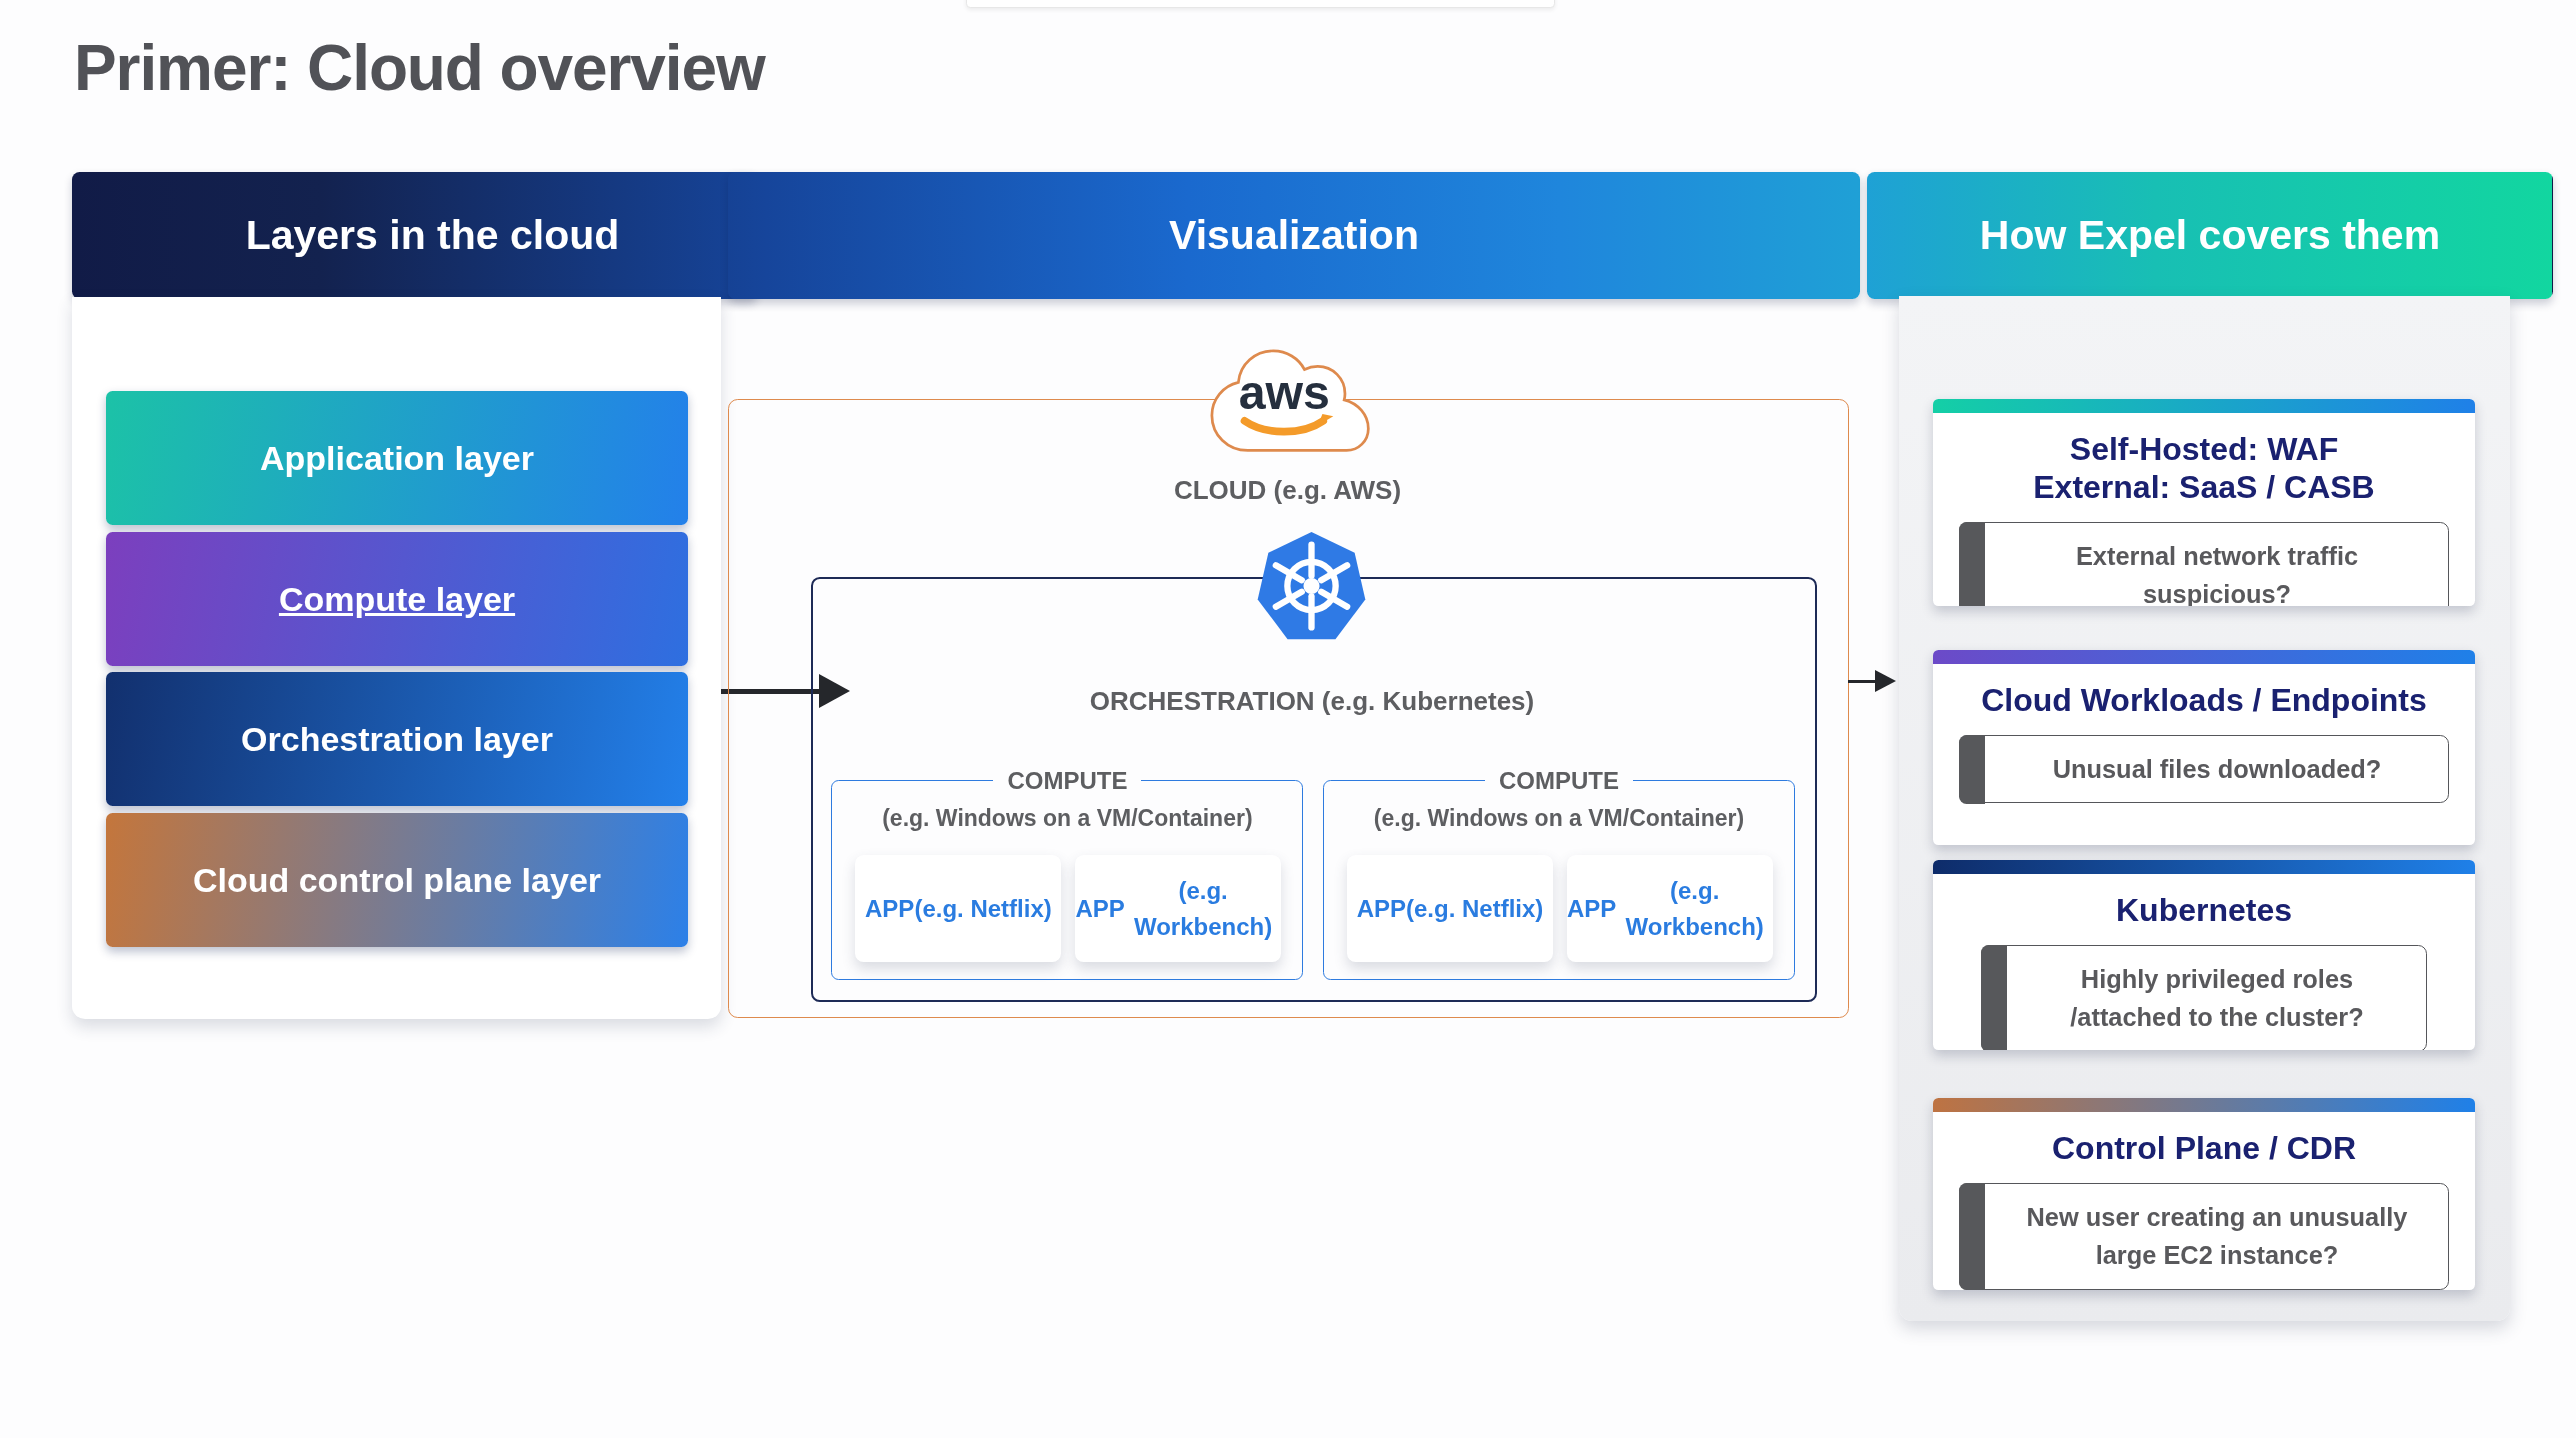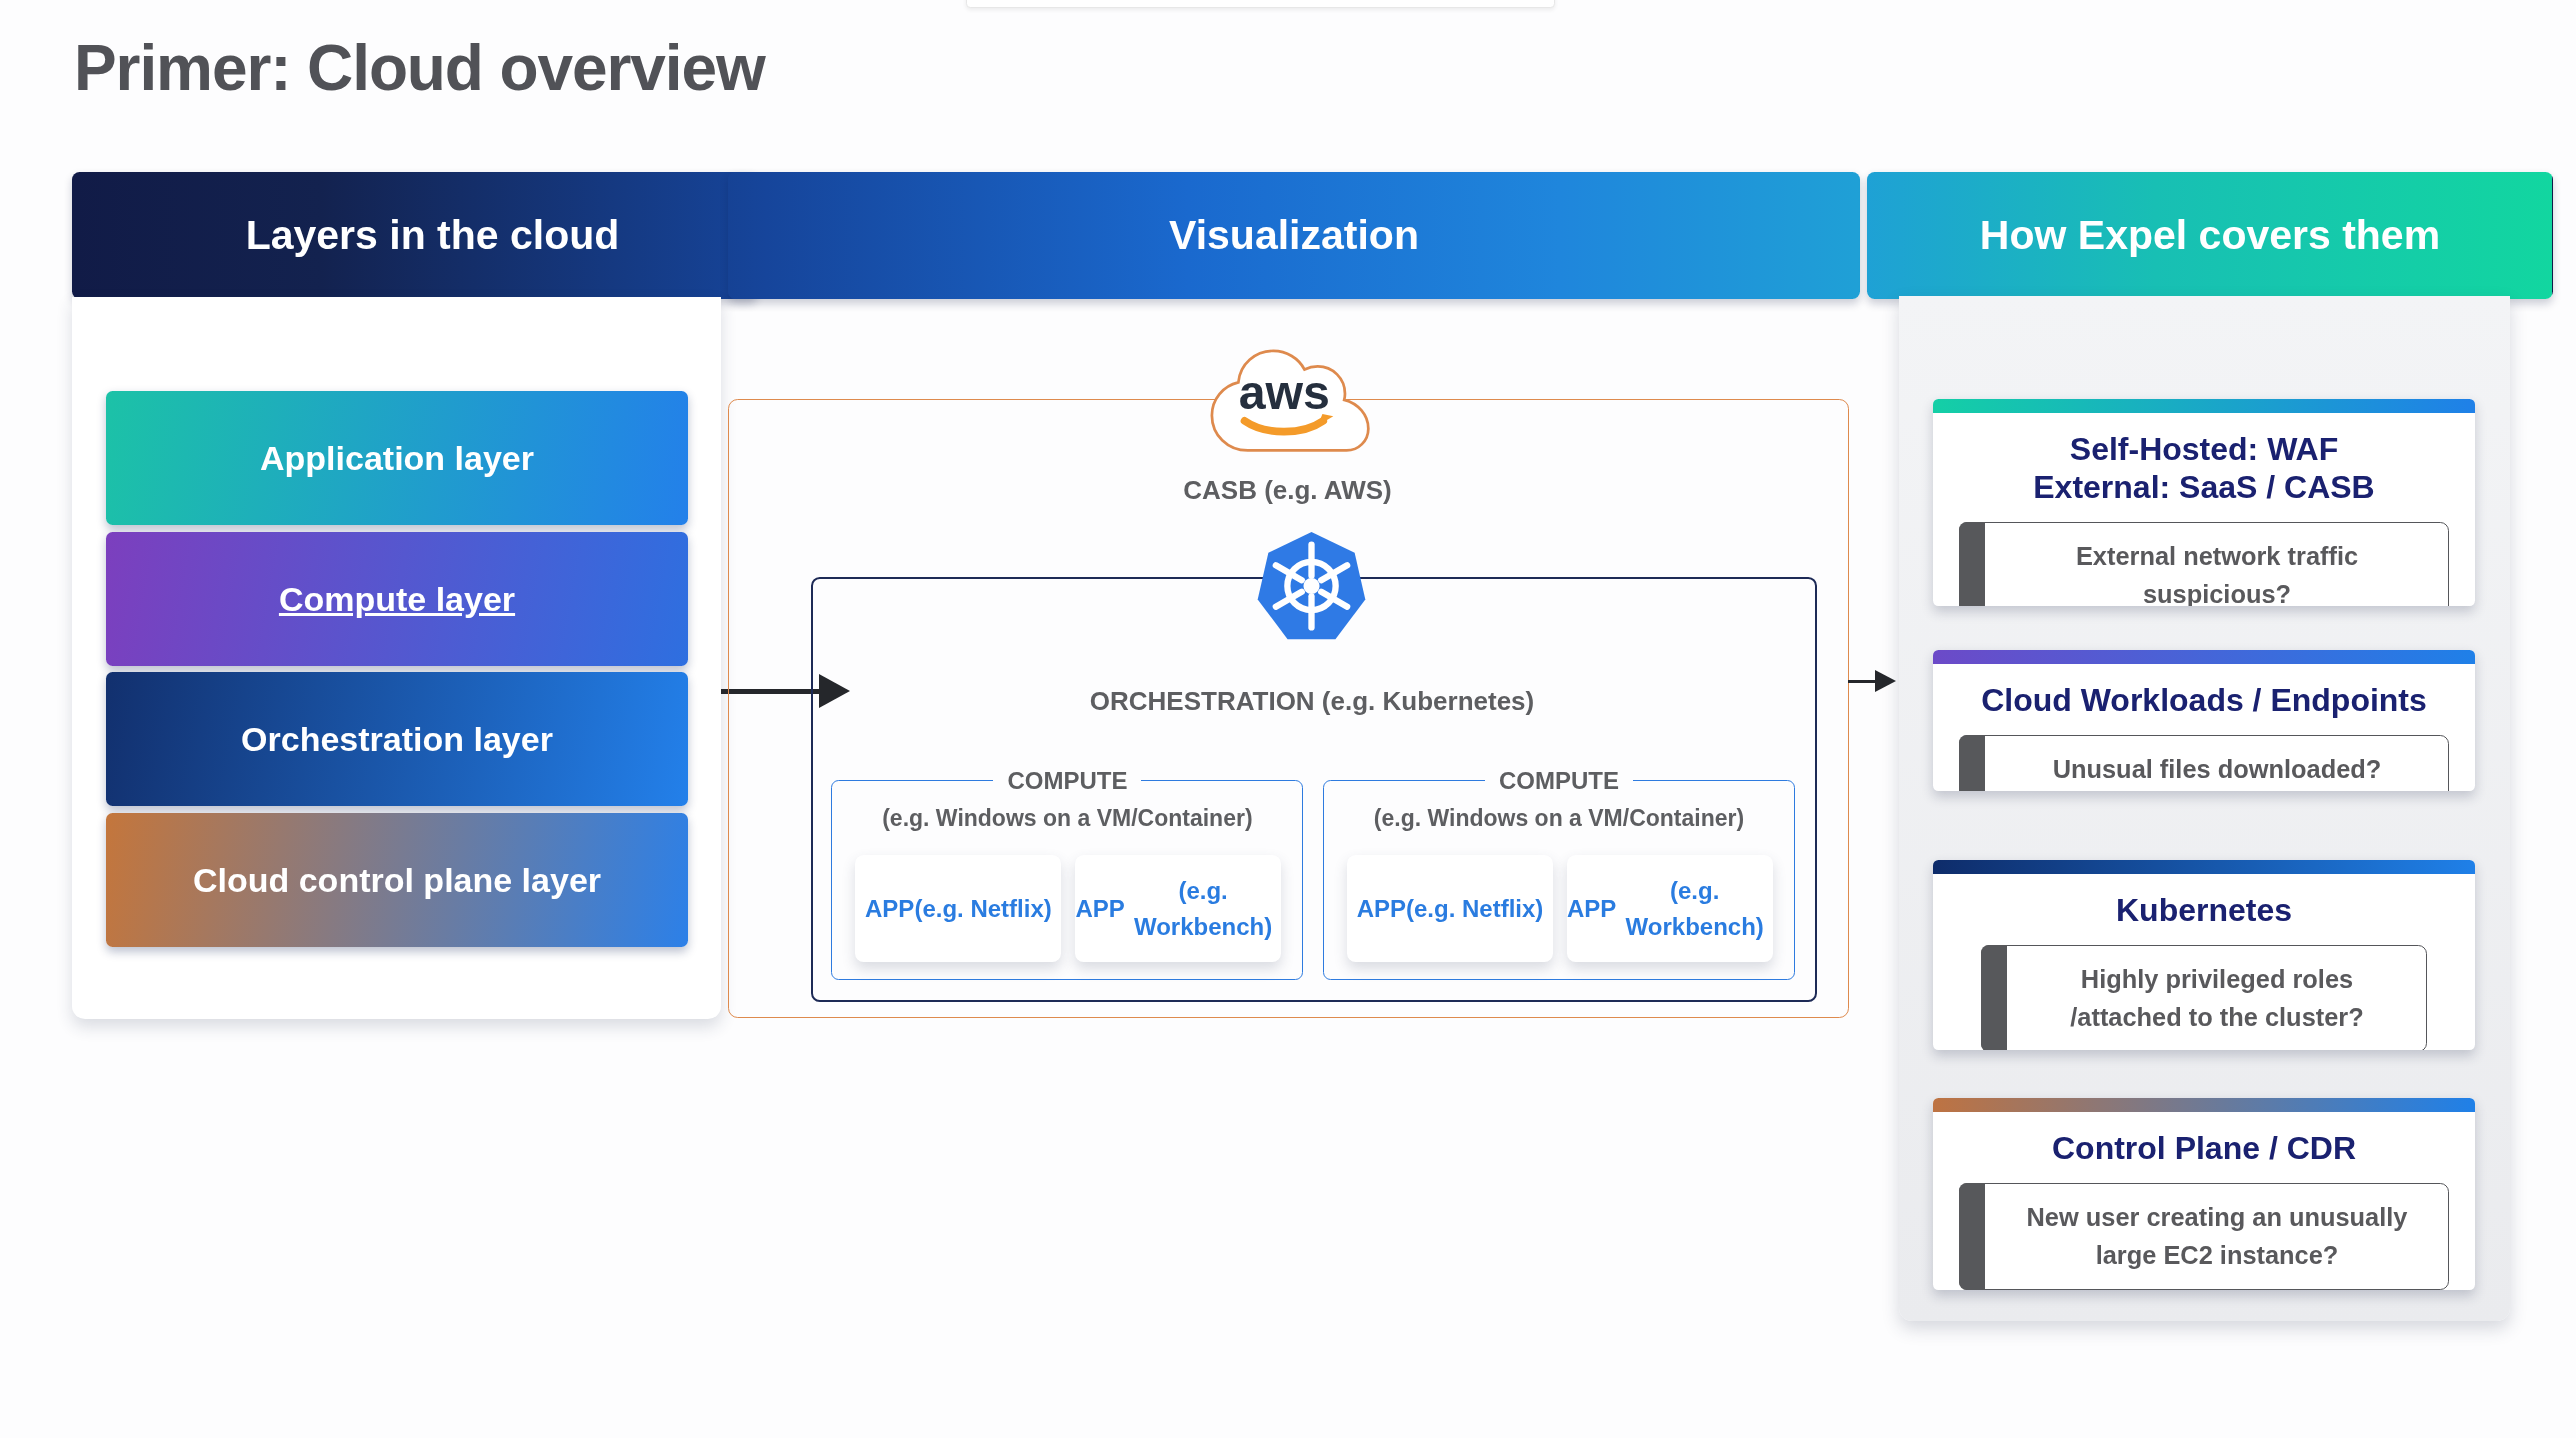--- a/index.html
+++ b/index.html
@@ -107,21 +107,21 @@
 
   <svg id="aws-cloud" viewBox="0 0 230 140">
     <path d="M 60 131 C 34 131 14 111 14 86 C 14 65 28.5 48 48 43.5 C 50 20 69.5 3 93 3
              C 110 3 125.5 12.5 133 27 C 138 24.5 144 23 150 23 C 169.5 23 185 38.5 185 58
              C 185 60.5 184.6 63.5 184 66 C 202 70.5 215 85.5 215 103 C 215 118.5 202.5 131 187 131 Z" fill="#ffffff" stroke="#de8a4d" stroke-width="3.5"></path>
     <text x="107" y="78" text-anchor="middle" font-size="62" font-weight="700" fill="#252f3e">aws</text>
     <path d="M 56 93 C 82 111 130 112 157 93" fill="none" stroke="#f49b2a" stroke-width="10" stroke-linecap="round"></path>
     <path d="M 150 99 L 170 87 L 156 84 Z" fill="#f49b2a"></path>
   </svg>
 
-  <div id="cloud-label">CASB (e.g. AWS)</div>
+  <div id="cloud-label">CLOUD (e.g. AWS)</div>
 
   <div id="orch-box">
 
     <div class="compute-box" style="left:18.4px">
       <div class="legend">
         <span>COMPUTE</span>
       </div>
       <div class="compute-sub">(e.g. Windows on a VM/Container)</div>
       <div class="app-card" style="left:23px">
         <div>APP</div>
@@ -175,21 +175,21 @@
       <div class="cover-title">
         <div>Self-Hosted: WAF</div>
         <div>External: SaaS / CASB</div>
       </div>
       <div class="qbox">
         <div class="qtab"></div>
         <div class="qtext">External network traffic suspicious?</div>
       </div>
     </div>
 
-    <div class="cover-card" style="top:354px;height:141px">
+    <div class="cover-card" style="top:354px;height:195px">
       <div class="cover-bar" style="background-image: linear-gradient(90deg, rgb(108, 74, 200), rgb(31, 128, 232));"></div>
       <div class="cover-title">
         <div>Cloud Workloads / Endpoints</div>
       </div>
       <div class="qbox">
         <div class="qtab"></div>
         <div class="qtext">Unusual files downloaded?</div>
       </div>
     </div>
 

